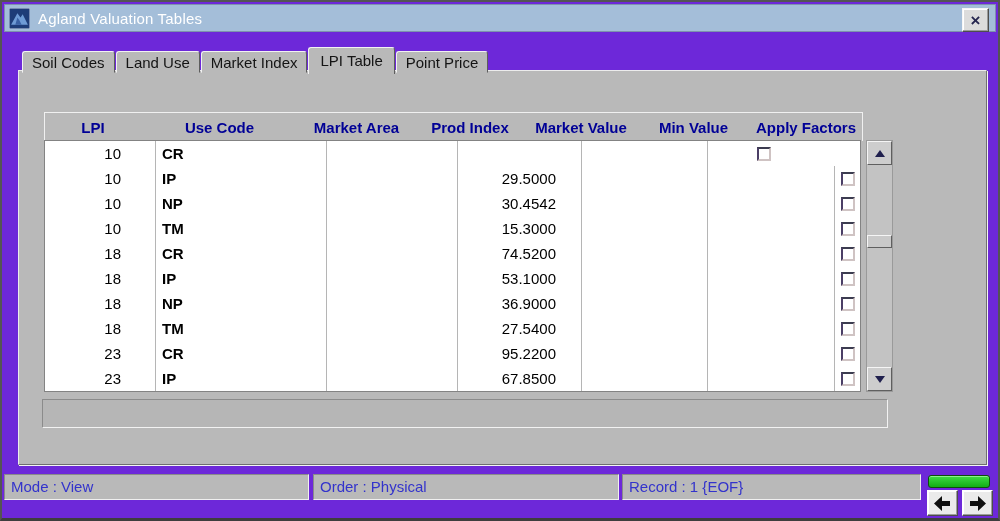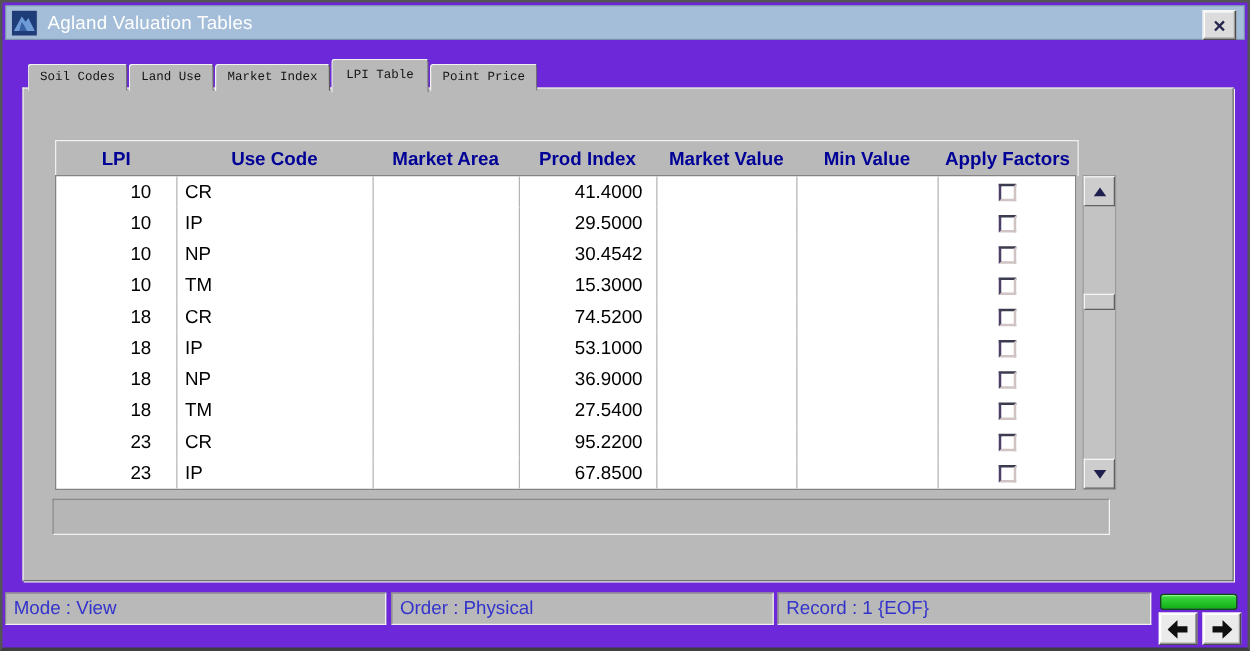--- a/index.html
+++ b/index.html
@@ -21,23 +21,23 @@
     position:absolute;right:6px;top:3px;width:25px;height:22px;
     background:#dcdcdc;border:1px solid;border-color:#f6f6f6 #4e4e4e #4e4e4e #f6f6f6;
     box-shadow:inset -1px -1px 0 #9a9a9a,inset 1px 1px 0 #ffffff;
     display:flex;align-items:center;justify-content:center;
     color:#26264f;font-size:17px;font-weight:bold;line-height:1;cursor:default;
   }
   
   .tabs{position:absolute;left:20px;top:44px;height:27px;display:flex;align-items:flex-end;z-index:3;}
   .tab{
     height:22px;line-height:22px;padding:0 9px;margin-right:1px;
-    background:#b9b9b9;color:#141414;font-size:10px;
+    background:#b9b9b9;color:#141414;font-size:15px;
     border:1px solid;border-color:#f2f2f2 #5d5d5d #b9b9b9 #f2f2f2;
-    border-radius:3px 3px 0 0;box-sizing:border-box;white-space:nowrap;font-family:Liberation Mono, monospace;
+    border-radius:3px 3px 0 0;box-sizing:border-box;white-space:nowrap;
   }
   .tab.active{
     height:27px;line-height:25px;margin-bottom:-1px;z-index:4;position:relative;
     border-bottom:none;padding:0 11px;
   }
   
   .content-panel{
     position:absolute;left:16px;top:68px;width:967px;height:393px;
     background:#b9b9b9;
     border:1px solid;border-color:#ececec #6f6f6f #6f6f6f #ececec;
@@ -49,27 +49,27 @@
     display:grid;grid-template-columns:96px 157px 117px 110px 112px 113px auto;
     align-items:center;background:#b9b9b9;
     border-top:1px solid #f0f0f0;border-left:1px solid #f0f0f0;border-right:1px solid #f0f0f0;font-weight:bold;
   }
   .gh-cell{color:var(--header-text,#000096);font-size:15px;text-align:center;white-space:nowrap;}
   
   .grid-body{
     position:absolute;left:42px;top:138px;width:817px;height:252px;z-index:2;
     background:#ffffff;border:1px solid #838383;box-sizing:border-box;overflow:hidden;
   }
-  .trow{display:grid;grid-template-columns:96px 157px 117px 110px 112px 113px auto;height:25px;}
+  .trow{display:grid;grid-template-columns:96px 157px 117px 110px 112px 113px auto;height:25px;gap:14px;}
   .tcell{
     border-left:1px solid #b5b5b5;font-size:15px;color:#000000;
     line-height:25px;white-space:nowrap;overflow:hidden;box-sizing:border-box;
   }
   .tcell.c0{border-left:none;text-align:right;padding-right:20px;}
-  .tcell.c1{padding-left:6px;}
+  .tcell.c1{padding-left:6px;font-weight:bold;}
   .tcell.c3{text-align:right;padding-right:11px;}
   .cbcell{display:flex;align-items:center;justify-content:center;}
   .checkbox{
     width:14px;height:14px;box-sizing:border-box;background:#ffffff;
     border:2px solid;border-color:#3c3c50 #cfc3c3 #cfc3c3 #4b3f66;
   }
   
   .vscroll{position:absolute;left:864px;top:138px;width:27px;height:252px;background:#c3c3c3;z-index:2;
     border:1px solid #9a9a9a;box-sizing:border-box;}
   .sb-btn{
@@ -150,21 +150,20 @@
     <div class="gh-cell">Market Value</div>
     <div class="gh-cell">Min Value</div>
     <div class="gh-cell">Apply Factors</div>
   </div>
 
   <div class="grid-body">
       <div class="trow">
         <div class="tcell c0">10</div>
         <div class="tcell c1">CR</div>
         <div class="tcell c2"></div>
-        <div class="tcell c3">41.4000</div>
         <div class="tcell c4"></div>
         <div class="tcell c5"></div>
         <div class="tcell c6 cbcell">
           <span class="checkbox"></span>
         </div>
       </div>
       <div class="trow">
         <div class="tcell c0">10</div>
         <div class="tcell c1">IP</div>
         <div class="tcell c2"></div>

